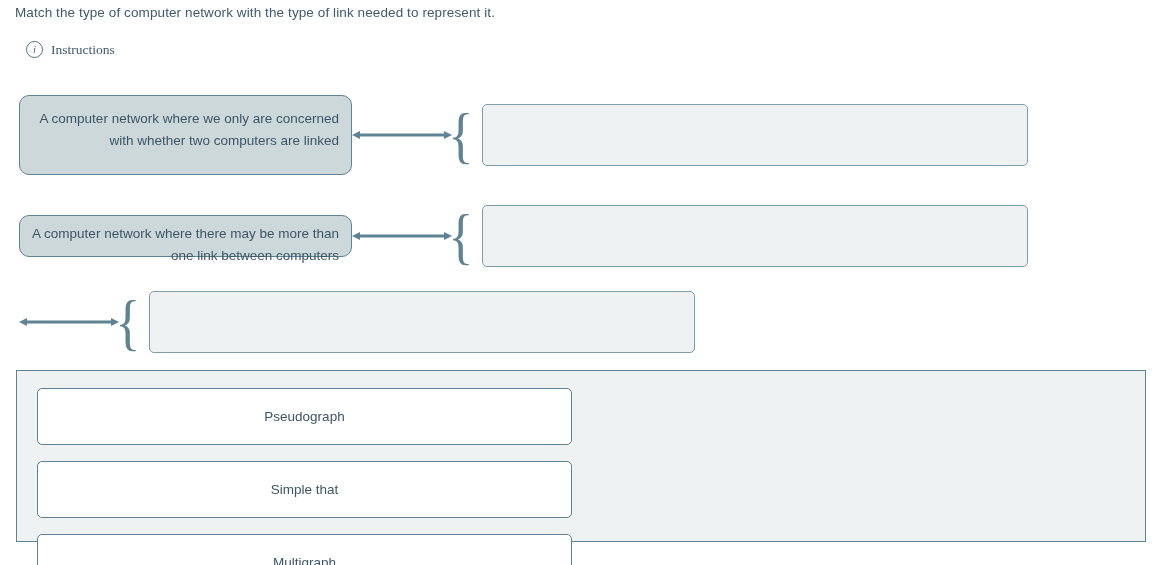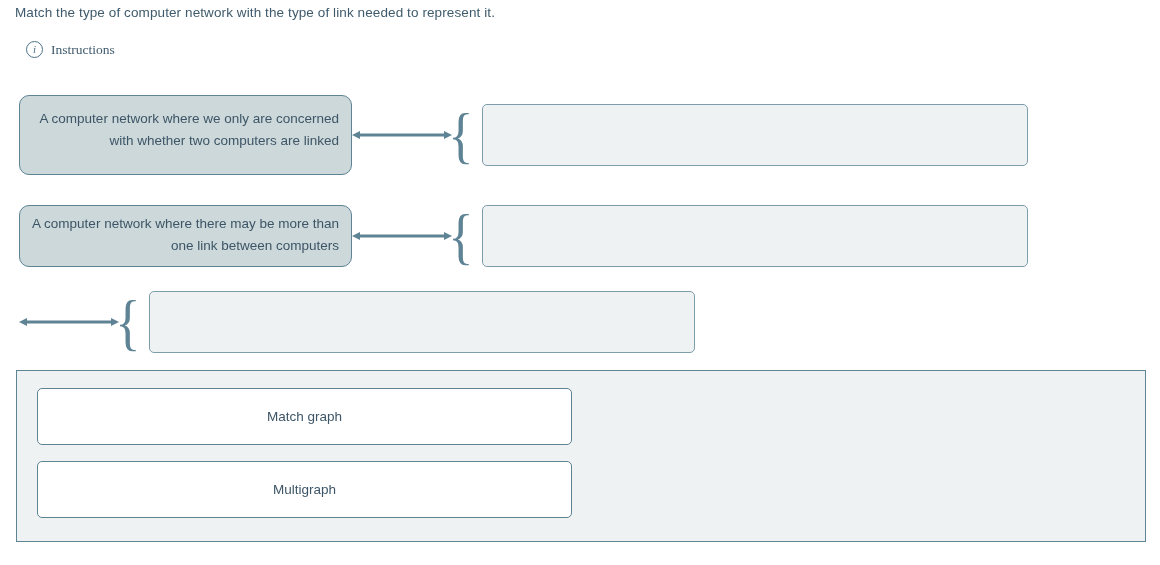--- a/index.html
+++ b/index.html
@@ -77,21 +77,21 @@
     color: #3d5566;
     font-size: 13.5px;
     line-height: 22px;
     text-align: right;
     padding: 9px 12px;
     box-sizing: border-box;
     cursor: default;
   }
   .row-1 .prompt-card { height: 80px; padding-top: 12px; }
   .row-2 .prompt-card,
-  .row-3 .prompt-card { height: 62px; padding-top: 7px; }
+  .row-3 .prompt-card { height: 42px; padding-top: 7px; }
 
   .connector {
     width: 126px;
     display: flex;
     align-items: center;
     justify-content: center;
     position: relative;
   }
   .arrow-svg { display: block; }
 
@@ -196,16 +196,17 @@
         <polygon points="100,6 92,2 92,10" fill="#5e8394"></polygon>
       </svg>
     </span>
     <span class="brace">{</span>
   </div>
   <div class="drop-zone"></div>
 </div>
 
 <div class="answer-bank">
   <div class="bank-grid">
-    <div class="bank-tile">Match graph</div>
+    <div class="bank-tile">Pseudograph</div>
+    <div class="bank-tile">Simple that</div>
     <div class="bank-tile">Multigraph</div>
   </div>
 </div>
 
 </body></html>

